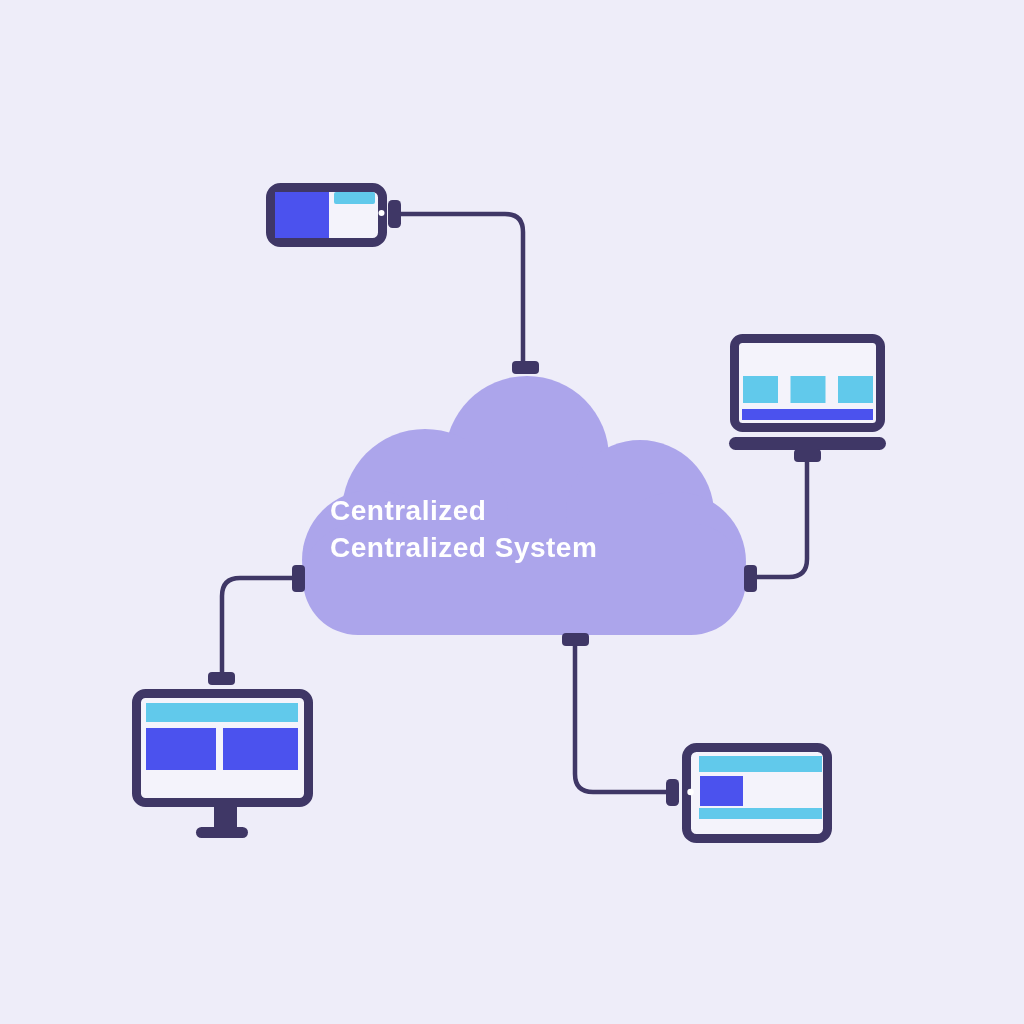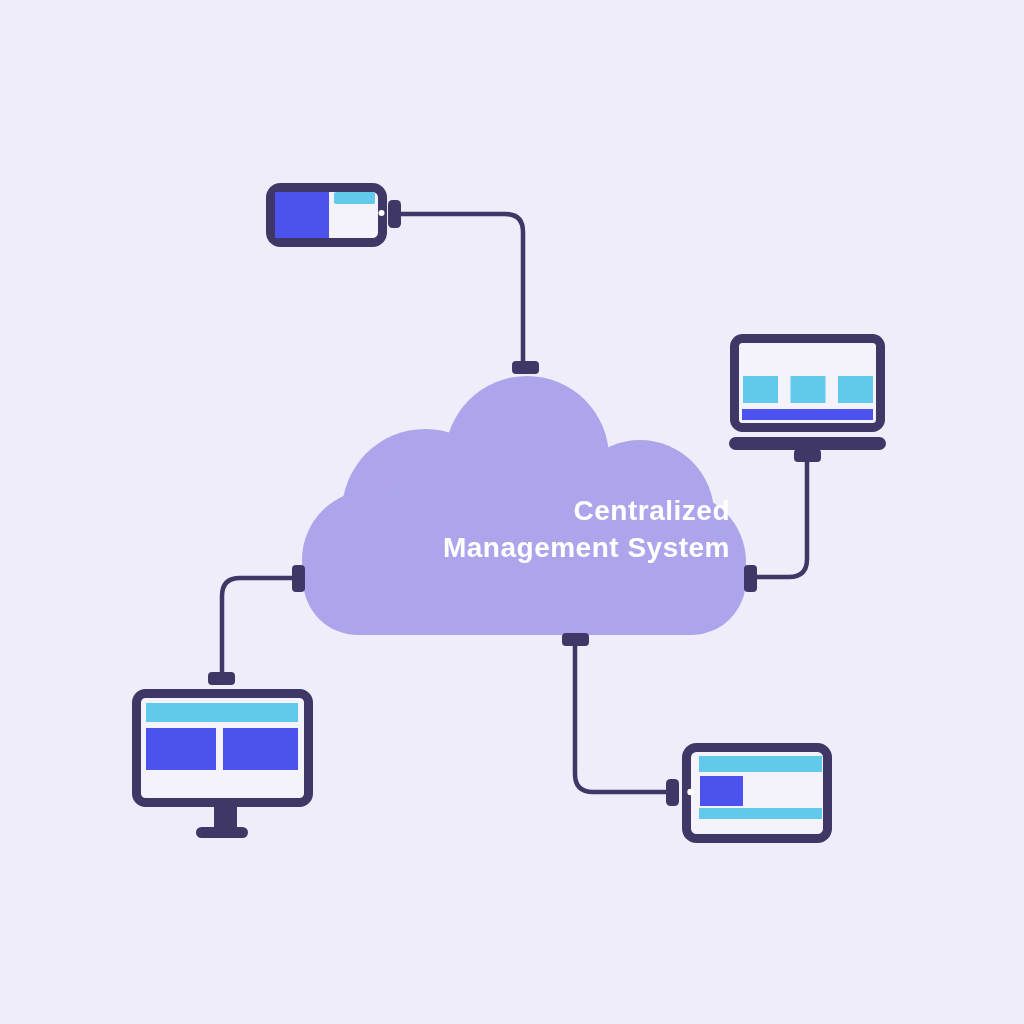--- a/index.html
+++ b/index.html
@@ -32,21 +32,21 @@
   .cable {
     stroke: var(--outline, #3F3766);
     stroke-width: 4.5;
     fill: none;
   }
   .cloud-label {
     position: absolute;
     left: 330px;
     top: 492px;
     width: 400px;
-    text-align: right;
+    text-align: left;
     color: var(--text, #FFFFFF);
     font-size: 28px;
     font-weight: bold;
     line-height: 37px;
     letter-spacing: 0.5px;
     user-select: none;
   }
 </style>
 </head>
 <body>
@@ -111,16 +111,16 @@
       <rect class="screen" x="686.5" y="747.5" width="141" height="91" rx="10"></rect>
       <rect class="cyan-fill" x="699" y="756" width="123" height="16"></rect>
       <rect class="blue-fill" x="700" y="776" width="43" height="30"></rect>
       <rect class="cyan-fill" x="699" y="808" width="123" height="11"></rect>
       <circle class="white-fill" cx="690.5" cy="792" r="3.2"></circle>
     </g>
   </svg>
 
   <div class="cloud-label">
     <div>Centralized</div>
-    <div>Management System</div>
+    <div>Centralized System</div>
   </div>
 
 </div>
 
 </body></html>

